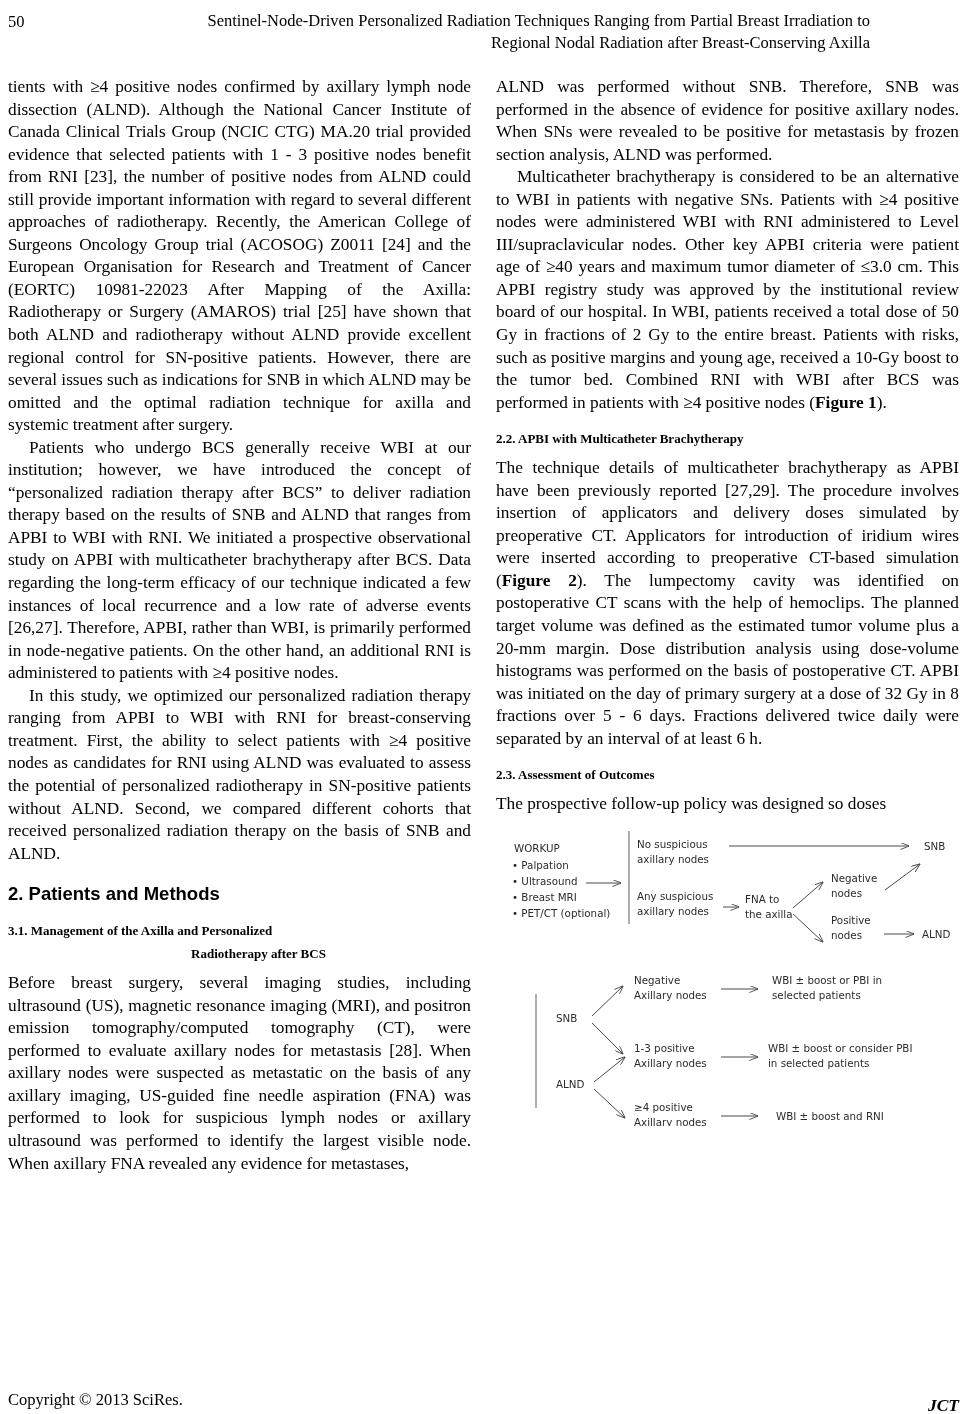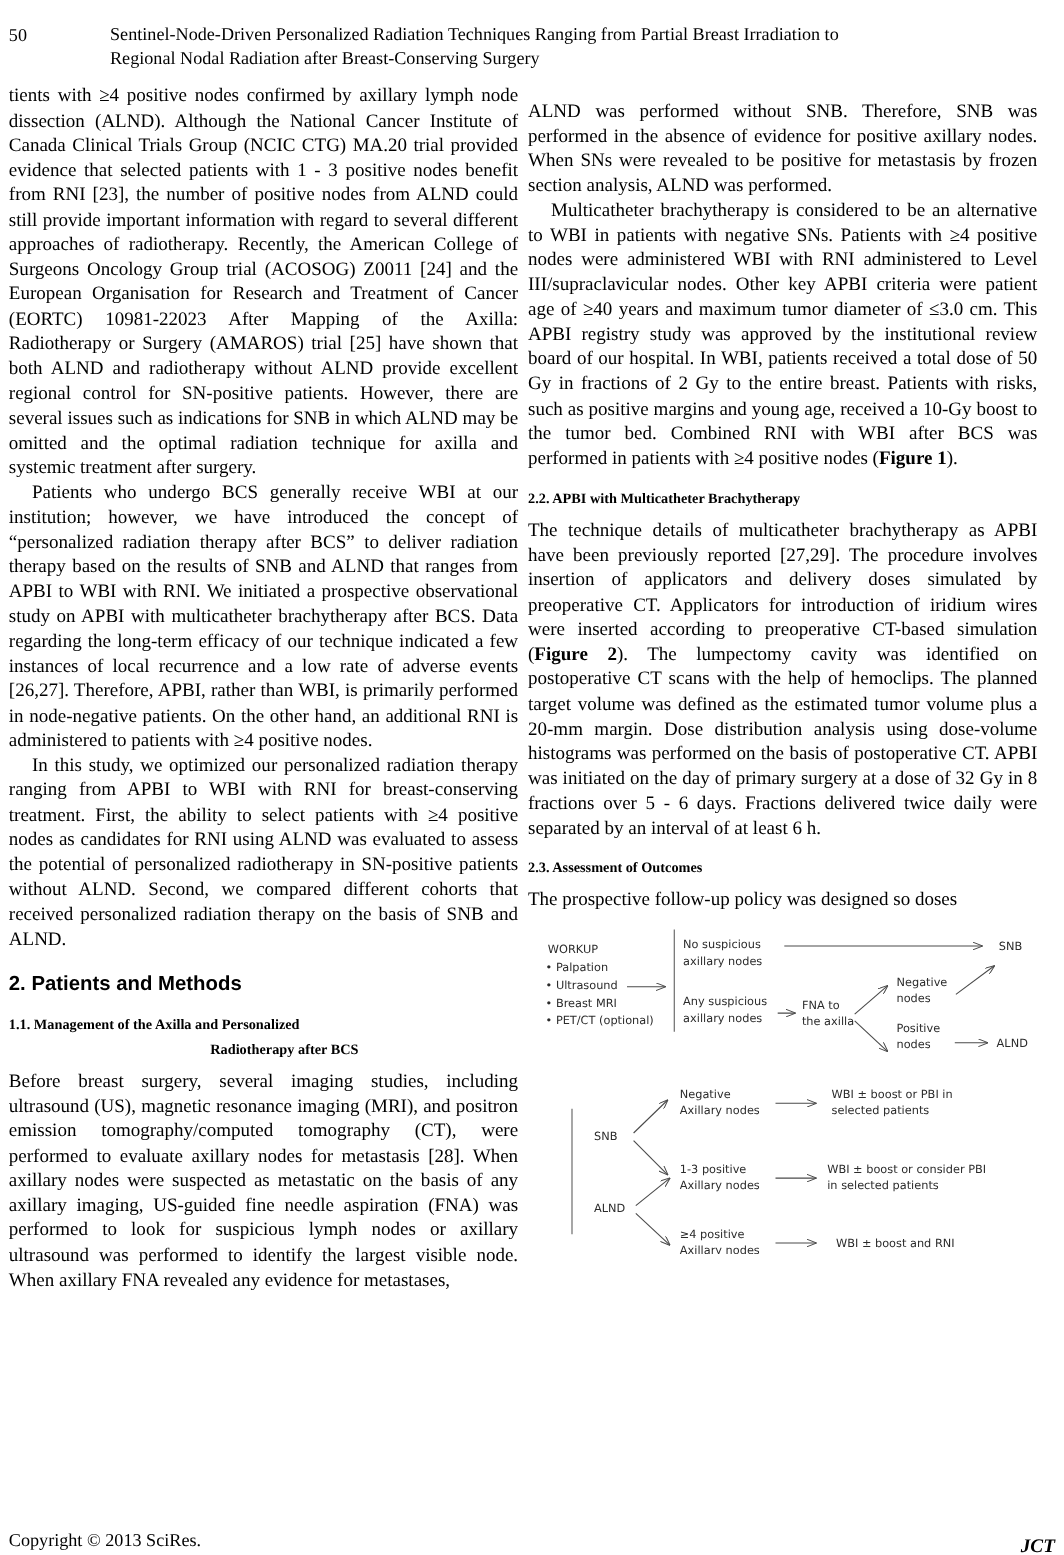--- a/index.html
+++ b/index.html
@@ -13,55 +13,55 @@
     height: 1414px;
     position: relative;
     font-family: "Liberation Serif", "DejaVu Serif", serif;
     color: #000000;
     overflow: hidden;
   }
 
   
   .running-head {
     position: absolute;
-    top: 18px;
+    top: 8px;
     left: 0;
     width: 967px;
     height: 52px;
   }
   .folio {
     position: absolute;
     left: 8px;
     top: 4px;
     font-size: 16.5px;
     line-height: 20px;
   }
   .rh-lines {
     position: absolute;
     left: 100px;
     top: 2px;
     width: 770px;
-    text-align: left;
+    text-align: right;
     font-size: 16.5px;
     line-height: 22px;
   }
   .rh-line { display: block; }
 
   
   .col {
     position: absolute;
     top: 76px;
     width: 463px;
     font-size: 17.3px;
     line-height: 22.55px;
     text-align: justify;
     text-justify: inter-word;
   }
   .col-left  { left: 8px; }
-  .col-right { left: 480px; margin-top: 14px; }
+  .col-right { left: 496px; }
 
   p {
     margin: 0;
     text-align: justify;
     text-justify: inter-word;
     -webkit-hyphens: none;
     hyphens: none;
   }
   p.indent { text-indent: 21px; }
 
@@ -142,36 +142,36 @@
   .fline { stroke: #4a4a4a; stroke-width: 1; fill: none; }
   .fbar  { stroke: #6d6d6d; stroke-width: 1.1; fill: none; }
 </style>
 </head>
 <body>
 
 <div class="running-head">
   <div class="folio">50</div>
   <div class="rh-lines">
     <span class="rh-line">Sentinel-Node-Driven Personalized Radiation Techniques Ranging from Partial Breast Irradiation to</span>
-    <span class="rh-line">Regional Nodal Radiation after Breast-Conserving Surgery</span>
+    <span class="rh-line">Regional Nodal Radiation after Breast-Conserving Axilla</span>
   </div>
 </div>
 
 <div class="col col-left">
 
   <p>tients with ≥4 positive nodes confirmed by axillary lymph node dissection (ALND). Although the National Cancer Institute of Canada Clinical Trials Group (NCIC CTG) MA.20 trial provided evidence that selected patients with 1 - 3 positive nodes benefit from RNI [23], the number of positive nodes from ALND could still provide important information with regard to several different approaches of radiotherapy. Recently, the American College of Surgeons Oncology Group trial (ACOSOG) Z0011 [24] and the European Organisation for Research and Treatment of Cancer (EORTC) 10981-22023 After Mapping of the Axilla: Radiotherapy or Surgery (AMAROS) trial [25] have shown that both ALND and radiotherapy without ALND provide excellent regional control for SN-positive patients. However, there are several issues such as indications for SNB in which ALND may be omitted and the optimal radiation technique for axilla and systemic treatment after surgery.</p>
 
   <p class="indent">Patients who undergo BCS generally receive WBI at our institution; however, we have introduced the concept of “personalized radiation therapy after BCS” to deliver radiation therapy based on the results of SNB and ALND that ranges from APBI to WBI with RNI. We initiated a prospective observational study on APBI with multicatheter brachytherapy after BCS. Data regarding the long-term efficacy of our technique indicated a few instances of local recurrence and a low rate of adverse events [26,27]. Therefore, APBI, rather than WBI, is primarily performed in node-negative patients. On the other hand, an additional RNI is administered to patients with ≥4 positive nodes.</p>
 
   <p class="indent">In this study, we optimized our personalized radiation therapy ranging from APBI to WBI with RNI for breast-conserving treatment. First, the ability to select patients with ≥4 positive nodes as candidates for RNI using ALND was evaluated to assess the potential of personalized radiotherapy in SN-positive patients without ALND. Second, we compared different cohorts that received personalized radiation therapy on the basis of SNB and ALND.</p>
 
   <h2 class="sec">2. Patients and Methods</h2>
 
   <h3 class="subsec">
-    <span>1.1. Management of the Axilla and Personalized</span>
+    <span>3.1. Management of the Axilla and Personalized</span>
     <span class="cont">Radiotherapy after BCS</span>
   </h3>
 
   <p>Before breast surgery, several imaging studies, including ultrasound (US), magnetic resonance imaging (MRI), and positron emission tomography/computed tomography (CT), were performed to evaluate axillary nodes for metastasis [28]. When axillary nodes were suspected as metastatic on the basis of any axillary imaging, US-guided fine needle aspiration (FNA) was performed to look for suspicious lymph nodes or axillary ultrasound was performed to identify the largest visible node. When axillary FNA revealed any evidence for metastases,</p>
 
 </div>
 
 <div class="col col-right">
 
   <p>ALND was performed without SNB. Therefore, SNB was performed in the absence of evidence for positive axillary nodes. When SNs were revealed to be positive for metastasis by frozen section analysis, ALND was performed.</p>

